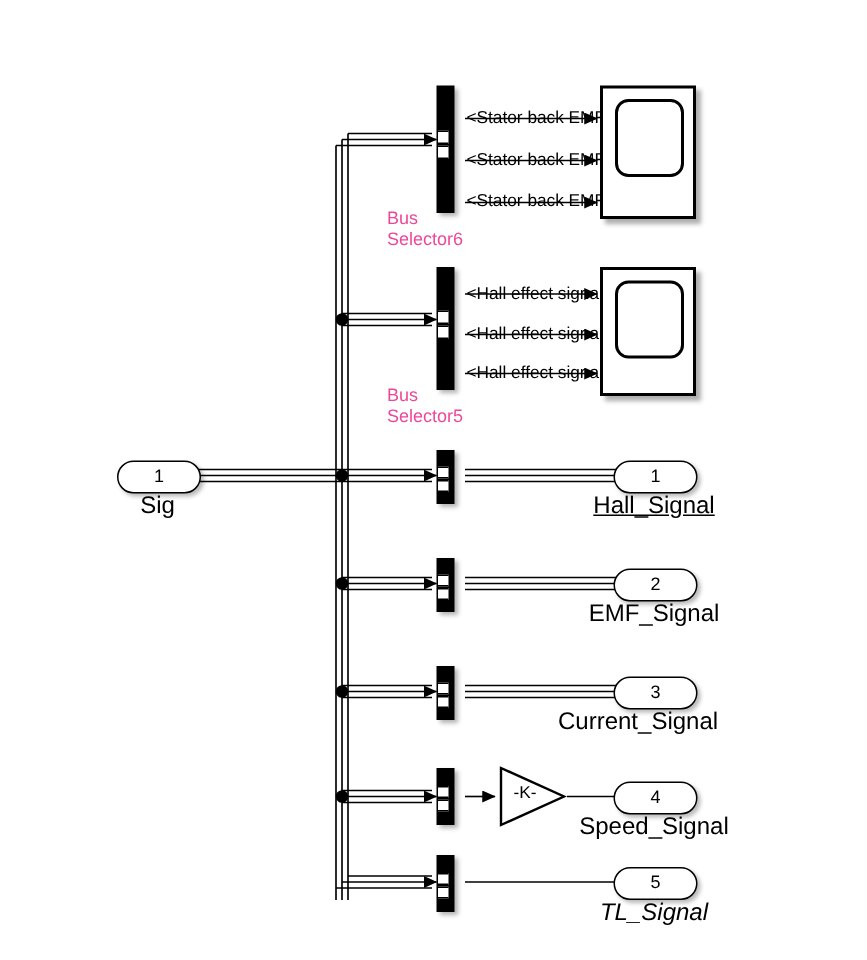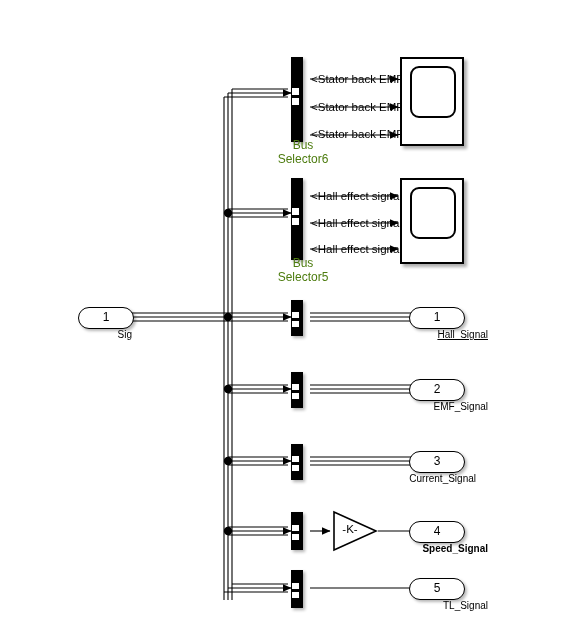--- a/index.html
+++ b/index.html
@@ -65,23 +65,23 @@
     border-radius: 11px;
     background: #ffffff;
     color: #000000;
     font-size: 12px;
     line-height: 18px;
     text-align: center;
     box-shadow: 2px 2px 3px rgba(0,0,0,0.28);
   }
   .port-label {
     position: absolute;
-    font-size: 10px;
+    font-size: 16px;
     color: #000000;
-    text-align: right;
+    text-align: center;
     white-space: nowrap;
   }
 
   
   .gain {
     position: absolute;
     width: 46px;
     height: 42px;
   }
   .gain .tri {
@@ -104,23 +104,22 @@
     position: absolute;
     font-size: 11.5px;
     color: #000000;
     white-space: nowrap;
     background: transparent;
   }
 
   
   .blk-name {
     position: absolute;
-    color: #4d7c0f;
+    color: #ec4899;
     font-size: 12px;
-    text-align: center;
     white-space: nowrap;
     line-height: 14px;
   }
 
   
   .watermark {
     position: absolute;
     color: #c9c9c9;
     font-size: 15px;
     white-space: nowrap;
@@ -302,21 +301,21 @@
   <div class="port-label" style="left:384px; top:401px; width:104px;">EMF_Signal</div>
 
   <div class="port" style="left:409px; top:451px;">
     <span>3</span>
   </div>
   <div class="port-label" style="left:372px; top:473px; width:104px;">Current_Signal</div>
 
   <div class="port" style="left:409px; top:521px;">
     <span>4</span>
   </div>
-  <div class="port-label" style="left:384px; top:543px; width:104px;font-weight:bold;">Speed_Signal</div>
+  <div class="port-label" style="left:384px; top:543px; width:104px;">Speed_Signal</div>
 
   <div class="port" style="left:409px; top:578px;">
     <span>5</span>
   </div>
-  <div class="port-label" style="left:384px; top:600px; width:104px;">TL_Signal</div>
+  <div class="port-label" style="left:384px; top:600px; width:104px;font-style:italic;">TL_Signal</div>
 
 
 </div>
 
 </body></html>

